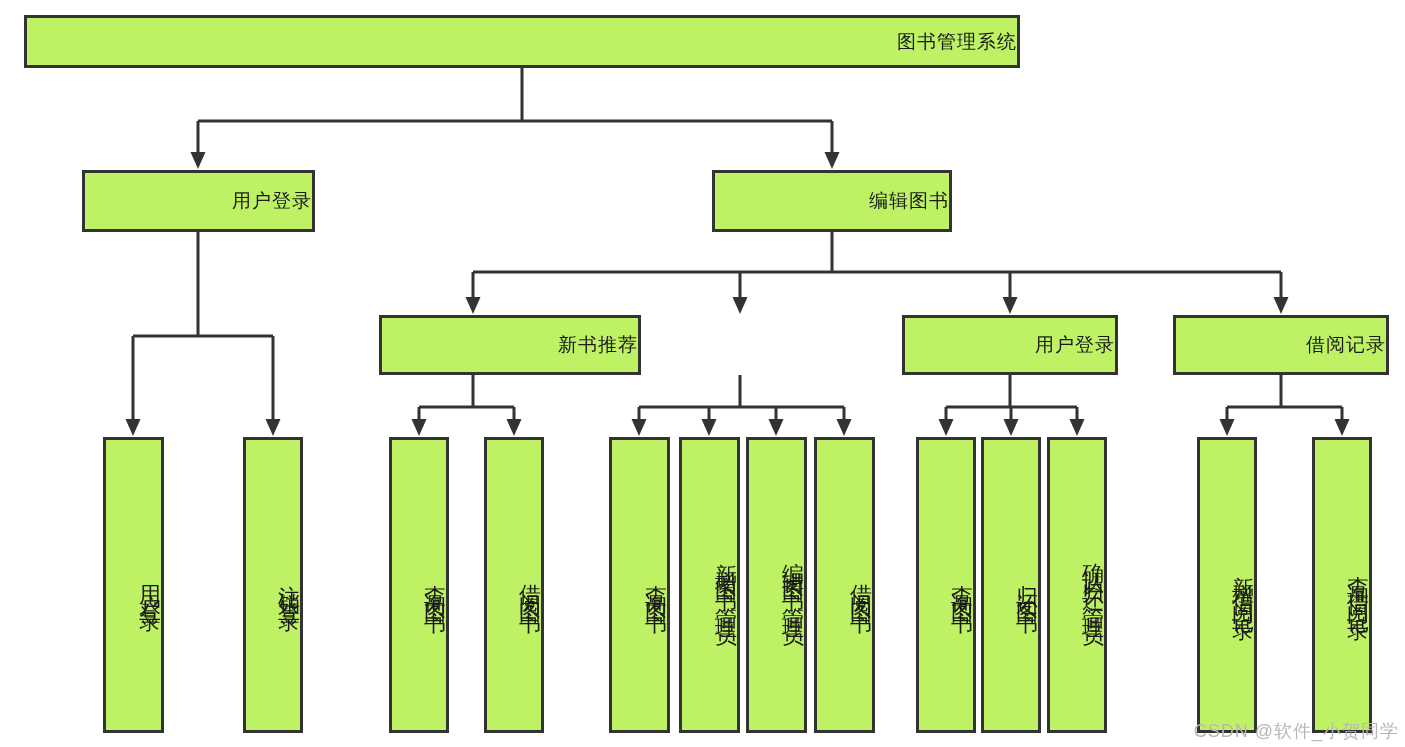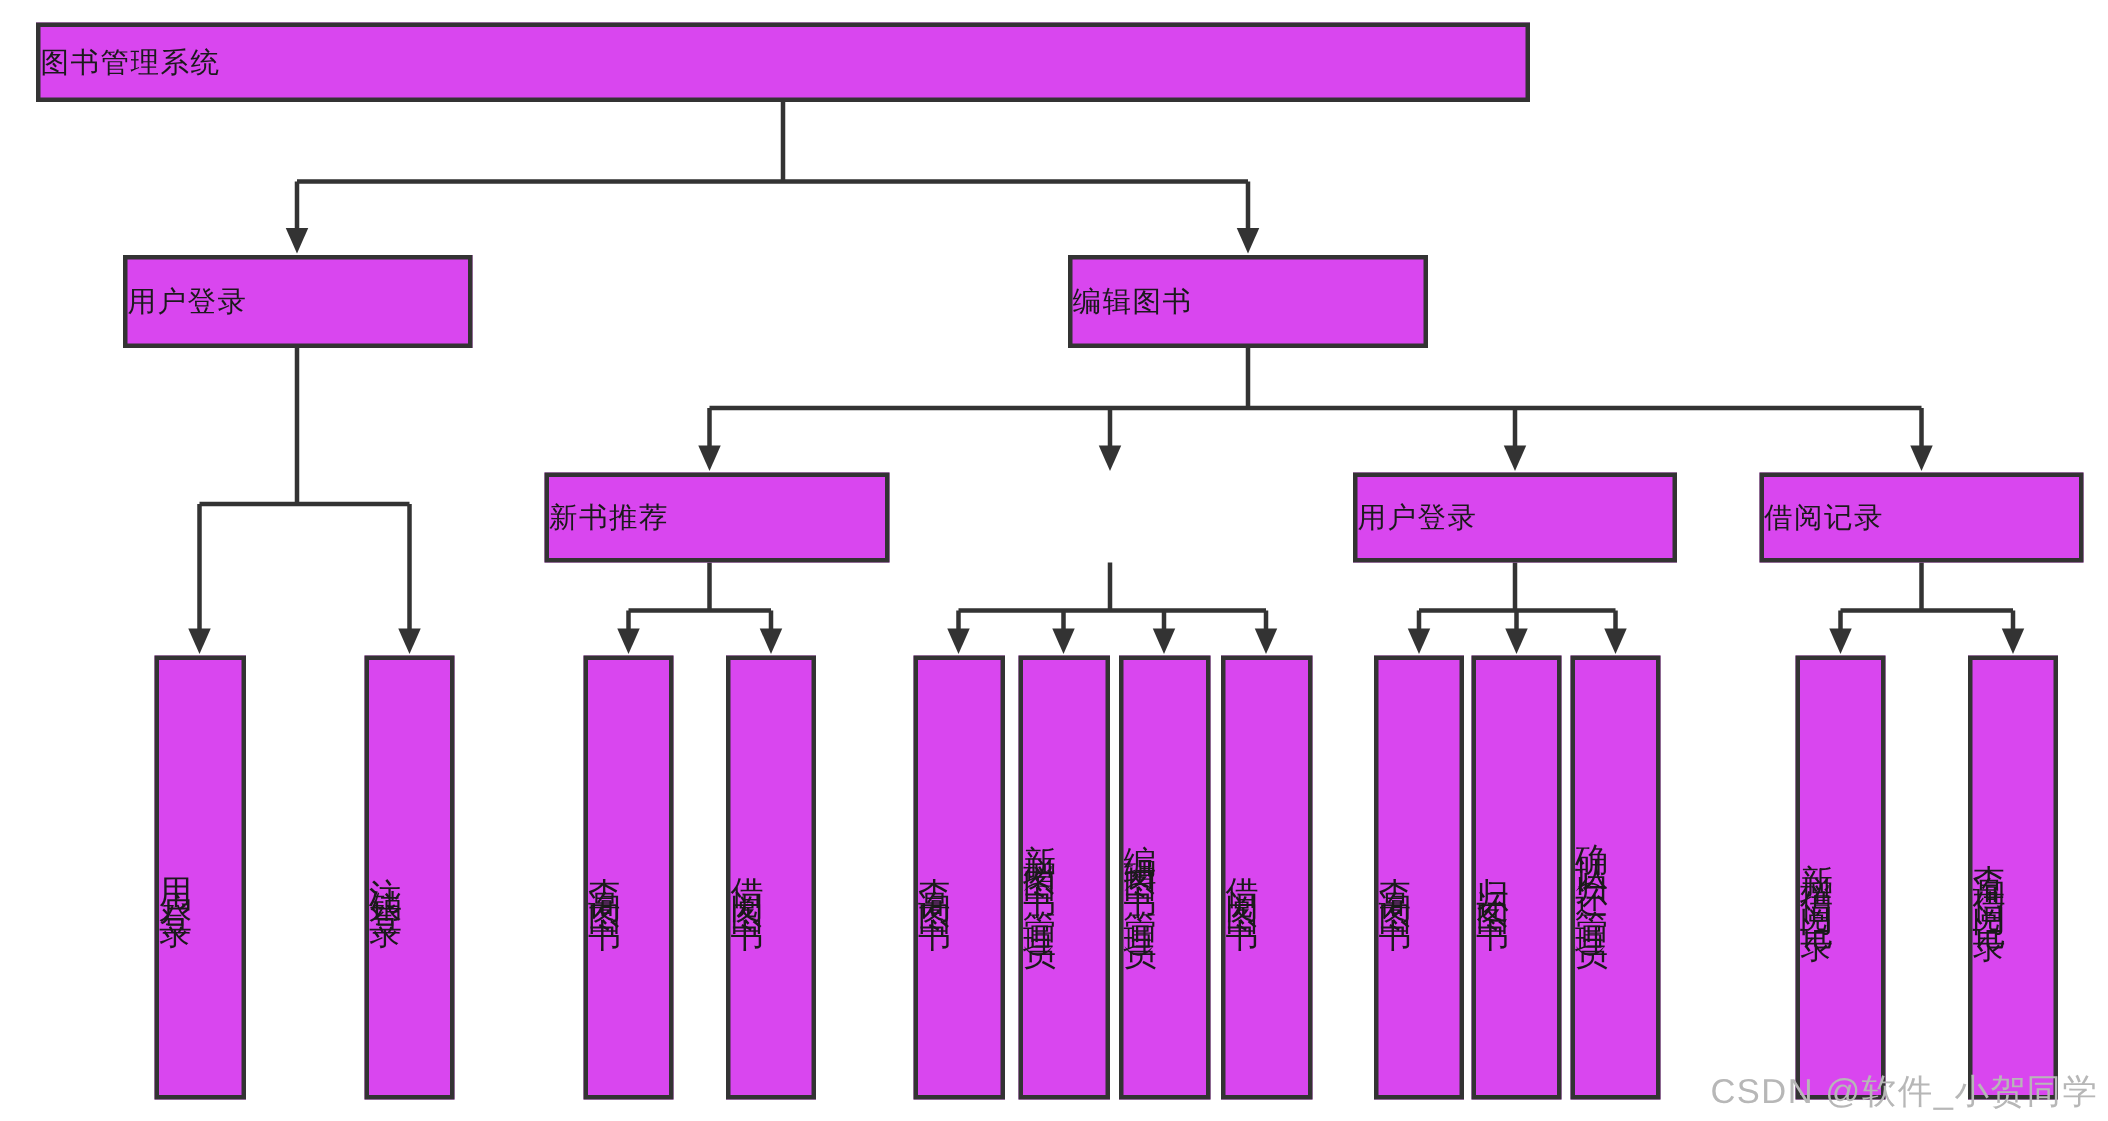--- a/index.html
+++ b/index.html
@@ -20,24 +20,24 @@
     position: absolute;
     left: 0;
     top: 0;
     width: 1405px;
     height: 747px;
   }
   .node {
     position: absolute;
     box-sizing: border-box;
     border: 3px solid #333333;
-    background: #d946ef;
+    background: #bef264;
     display: flex;
     align-items: center;
-    justify-content: flex-start;
+    justify-content: flex-end;
   }
   .hlabel {
     font-size: 19px;
     letter-spacing: 1px;
     color: #1a1a1a;
     white-space: nowrap;
   }
   .leaf {
     top: 437px;
     height: 296px;
@@ -47,21 +47,21 @@
     text-orientation: mixed;
     font-size: 22px;
     letter-spacing: 9px;
     color: #1a1a1a;
     line-height: 1;
   }
   
   .n-root  { left: 24px;  top: 15px;  width: 996px; height: 53px; }
   .n-login { left: 82px;  top: 170px; width: 233px; height: 62px; }
   .n-mgmt  { left: 712px; top: 170px; width: 240px; height: 62px; }
-  .n-newbk { left: 363px; top: 315px; width: 230px; height: 60px; }
+  .n-newbk { left: 379px; top: 315px; width: 262px; height: 60px; }
   .n-bkbrw { left: 632px; top: 315px; width: 216px; height: 60px; }
   .n-curbw { left: 902px; top: 315px; width: 216px; height: 60px; }
   .n-brwrc { left: 1173px;top: 315px; width: 216px; height: 60px; }
   
   .lf-1  { left: 103px;  width: 61px; }
   .lf-2  { left: 243px;  width: 60px; }
   .lf-3  { left: 389px;  width: 60px; }
   .lf-4  { left: 484px;  width: 60px; }
   .lf-5  { left: 609px;  width: 61px; }
   .lf-6  { left: 679px;  width: 61px; }
@@ -69,21 +69,21 @@
   .lf-8  { left: 814px;  width: 61px; }
   .lf-9  { left: 916px;  width: 60px; }
   .lf-10 { left: 981px;  width: 60px; }
   .lf-11 { left: 1047px; width: 60px; }
   .lf-12 { left: 1197px; width: 60px; }
   .lf-13 { left: 1312px; width: 60px; }
   .watermark {
     position: absolute;
     right: 6px;
     bottom: 4px;
-    font-size: 23px;
+    font-size: 18px;
     color: #b7b7b7;
     letter-spacing: 1px;
     white-space: nowrap;
   }
 </style>
 </head>
 <body>
 
 <div class="canvas">
 

